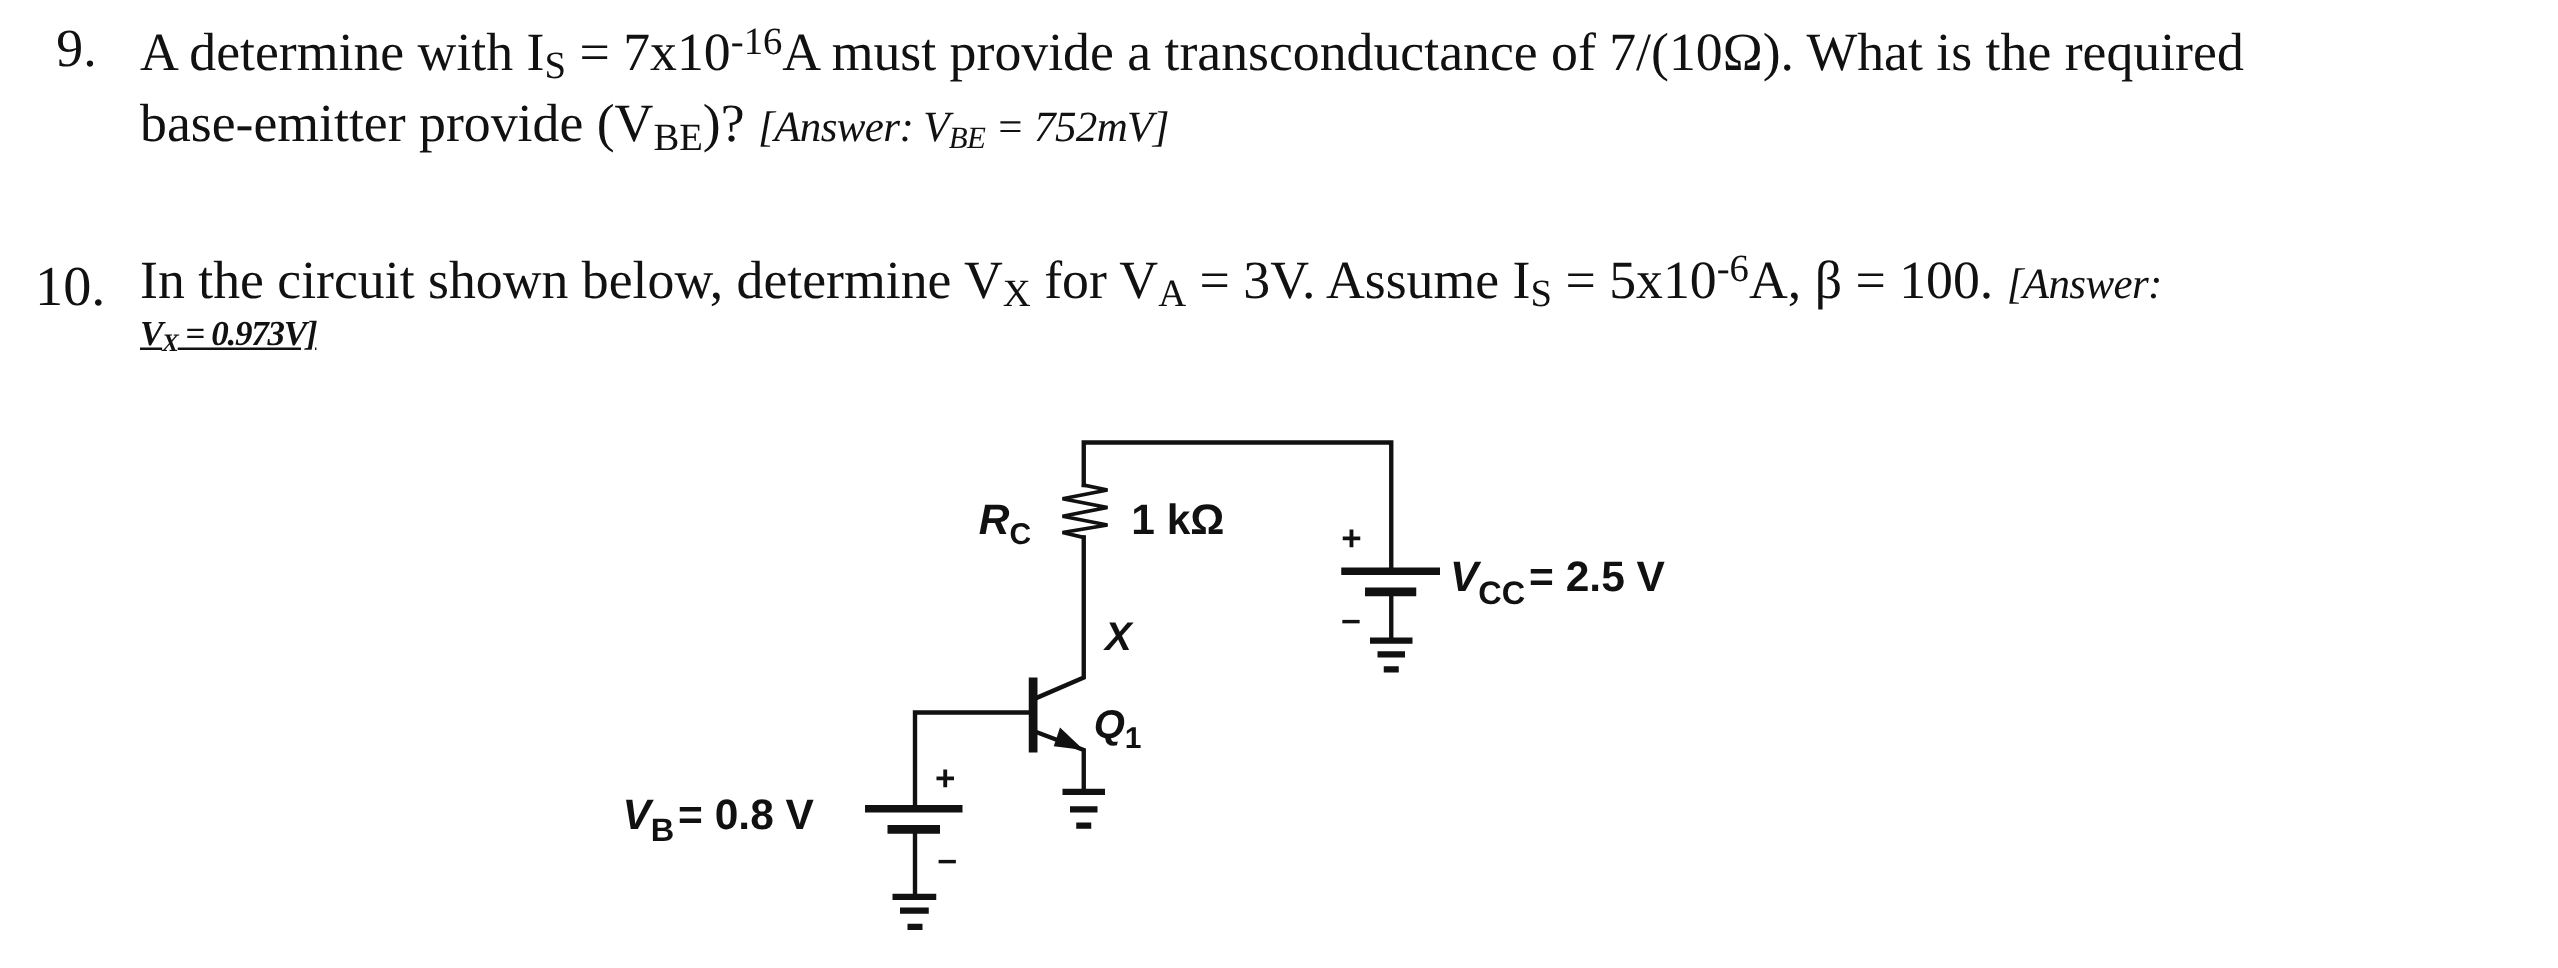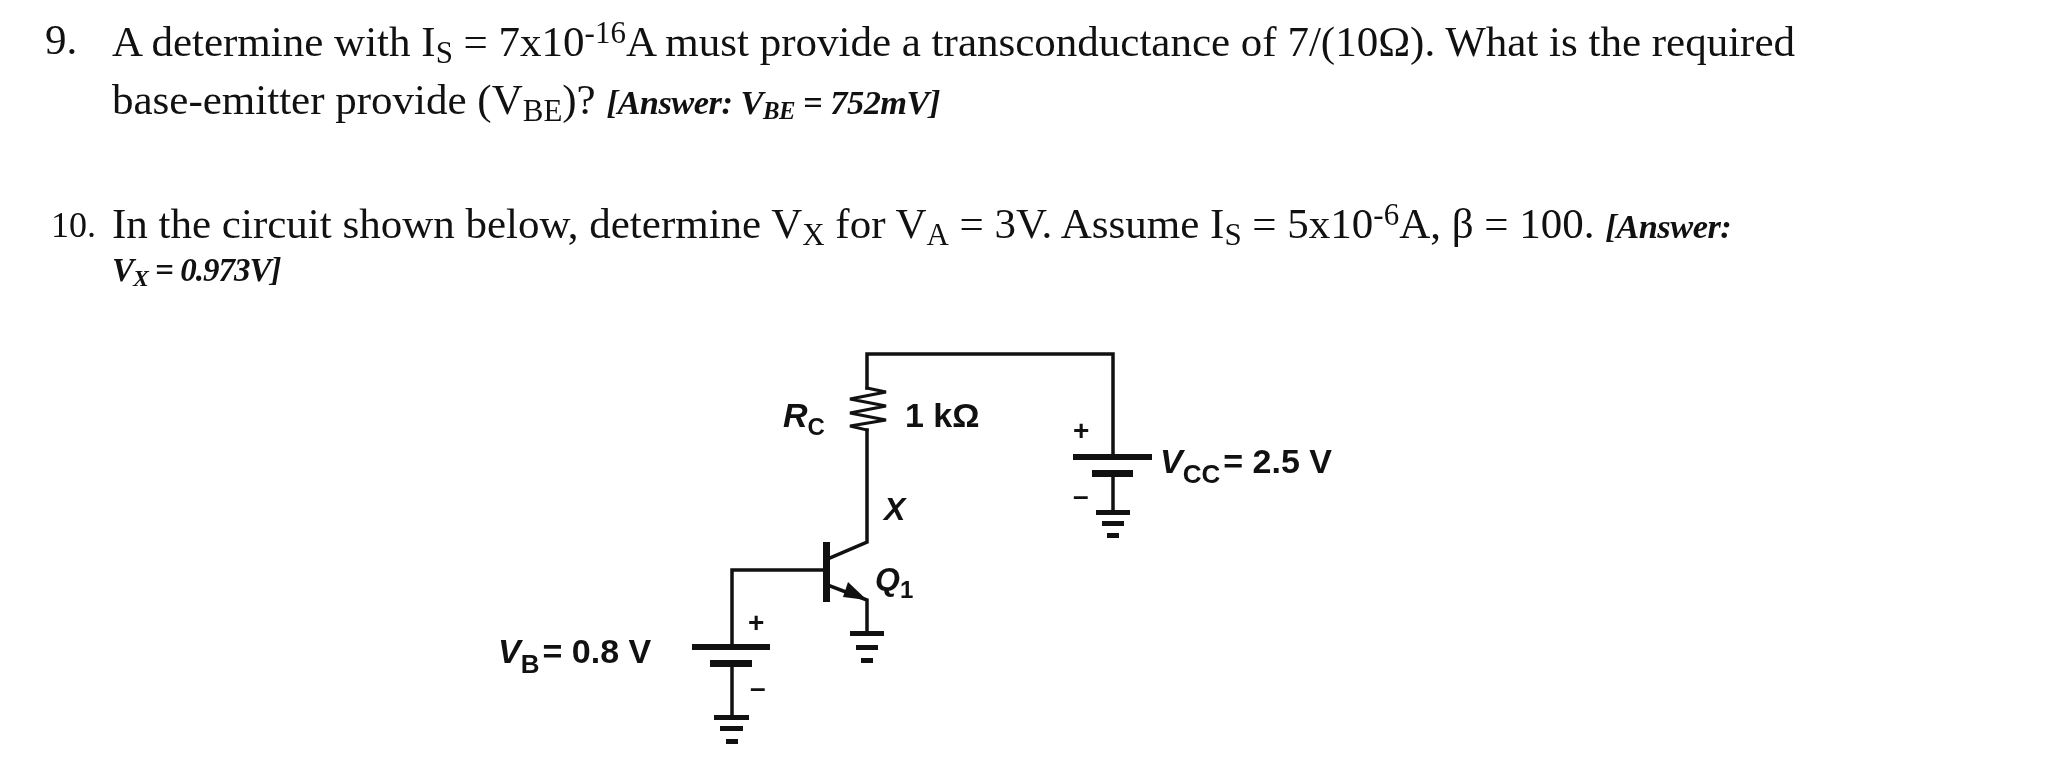--- a/index.html
+++ b/index.html
@@ -7,41 +7,41 @@
   .line {
     position: absolute;
     font-family: "Liberation Serif", "DejaVu Serif", serif;
     font-size: 43px;
     white-space: nowrap;
     line-height: 1;
   }
   .num { position: absolute; font-family: "Liberation Serif", serif; white-space: nowrap; line-height: 1; }
   .sub { font-size: 0.72em; vertical-align: -0.22em; }
   .sup { font-size: 0.72em; vertical-align: 0.42em; }
-  .ans { font-weight: bold; font-style: italic; font-size: 0.8em; letter-spacing: -0.5px; text-align: center; }
+  .ans { font-weight: normal; font-style: italic; font-size: 0.8em; letter-spacing: -0.5px; text-align: center; }
   .ans-big { font-weight: bold; font-style: italic; letter-spacing: -1px; }
   #circuit { position: absolute; left: 0; top: 0; }
   .clabel { font-family: "Liberation Sans", "DejaVu Sans", sans-serif; font-weight: bold; fill: #111; }
 </style>
 </head>
 <body>
 
 <div class="num" style="left:45px; top:18px; font-size:43px;">9.</div>
 <div class="line" style="left:112px; top:18px;">
   <span>A determine with I</span><span class="sub">S</span><span> = 7x10</span><span class="sup">-16</span><span>A must provide a transconductance of 7/(10Ω). What is the required</span>
 </div>
 <div class="line" style="left:112px; top:78px;">
   <span>base-emitter provide (V</span><span class="sub">BE</span><span>)? </span><span class="ans"><span>[Answer: V</span><span class="sub">BE</span><span> = 752mV]</span></span>
 </div>
 
-<div class="num" style="left:51px; top:207px; font-size:36px;">10.</div>
+<div class="num" style="left:28px; top:207px; font-size:45px;">10.</div>
 <div class="line" style="left:112px; top:200px;">
   <span>In the circuit shown below, determine V</span><span class="sub">X</span><span> for V</span><span class="sub">A</span><span> = 3V. Assume I</span><span class="sub">S</span><span> = 5x10</span><span class="sup">-6</span><span>A, β = 100. </span><span class="ans">[Answer:</span>
 </div>
-<div class="line" style="left:112px; top:254px; font-size:33px;">
+<div class="line" style="left:112px; top:254px; font-size:28px;text-decoration:underline;">
   <span class="ans-big"><span>V</span><span class="sub">X</span><span> = 0.973V]</span></span>
 </div>
 
 <svg id="circuit" width="2046" height="774" viewBox="0 0 2046 774">
   <g stroke="#111" stroke-width="3.5" fill="none" stroke-linecap="square">
 
     <path d="M867 388 L867 354 L1113 354 L1113 457"></path>
 
     <path stroke-width="3" d="M867 388 L886 392 L850 399 L886 406 L850 413 L886 420 L850 426 L867 430"></path>
 

